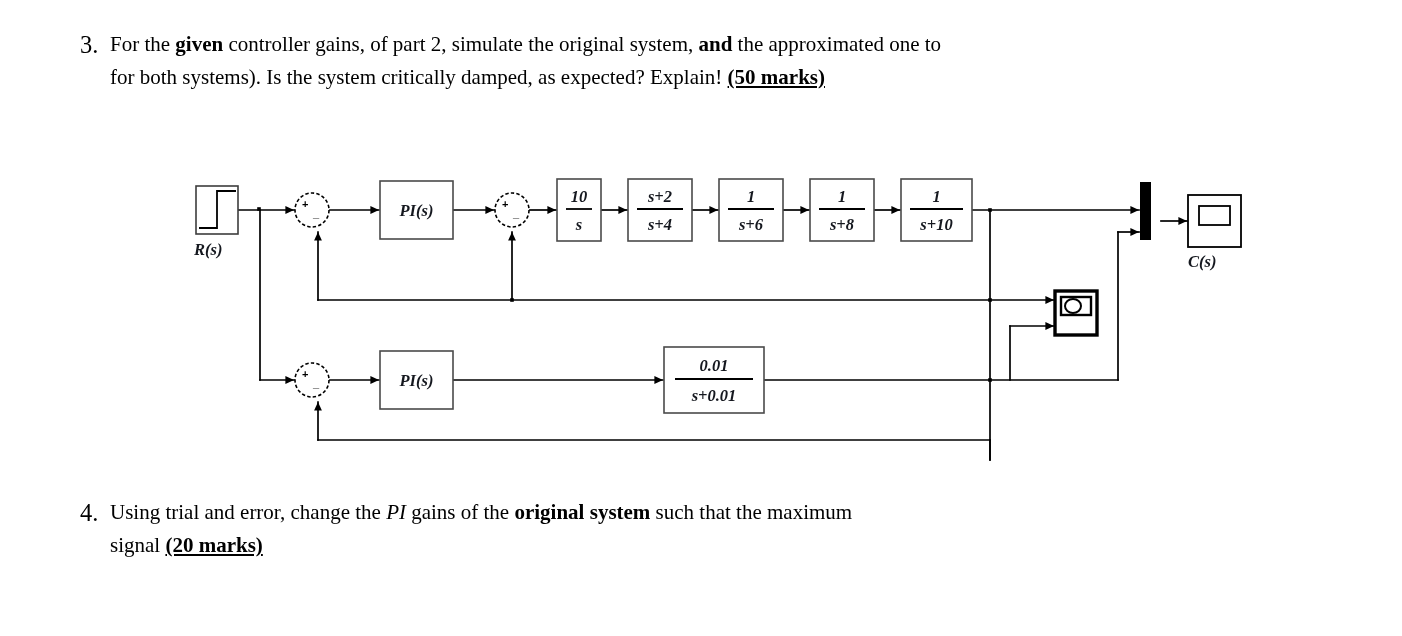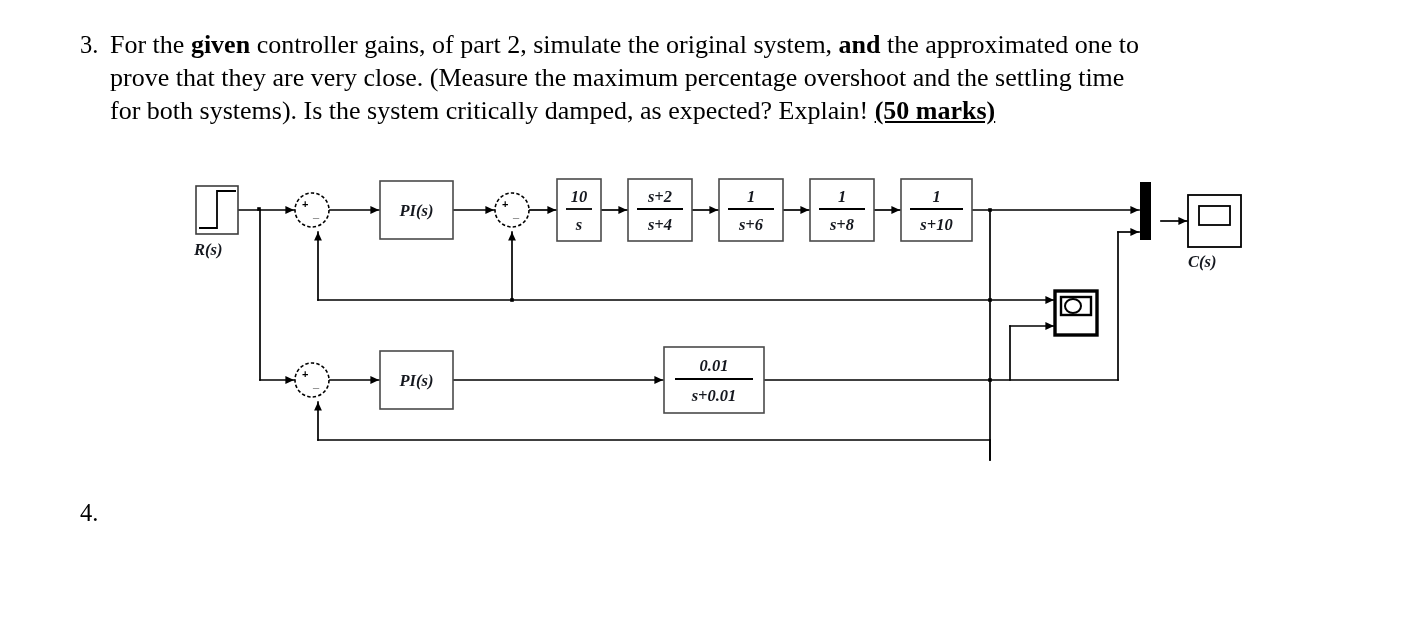--- a/index.html
+++ b/index.html
@@ -25,21 +25,21 @@
   .q-number {
     width: 48px;
     flex: 0 0 48px;
     font-size: 24.5px;
     line-height: 33px;
     text-align: left;
     padding-left: 18px;
     box-sizing: border-box;
   }
   .q-body {
-    font-size: 26px;
+    font-size: 21px;
     line-height: 33px;
     text-align: left;
   }
   .q-body .ln { display: block; white-space: nowrap; }
 
   b.bold { font-weight: bold; }
   i.ital { font-style: italic; }
   u.marks {
     font-weight: bold;
     text-decoration: underline;
@@ -79,21 +79,20 @@
     fill: #000000;
   }
 </style>
 </head>
 <body>
 
 <div class="question" id="q3">
   <div class="q-number">3.</div>
   <div class="q-body">
     <span class="ln"><span>For the </span><b class="bold">given</b><span> controller gains, of part 2, simulate the original system, </span><b class="bold">and</b><span> the approximated one to</span></span>
-    <span class="ln">prove that they are very close. (Measure the maximum percentage overshoot and the settling time</span>
     <span class="ln"><span>for both systems). Is the system critically damped, as expected? Explain! </span><u class="marks">(50 marks)</u></span>
   </div>
 </div>
 
 <div id="diagram">
 <svg width="1402" height="310" viewBox="0 0 1402 310" xmlns="http://www.w3.org/2000/svg">
   <defs>
     <marker id="arw" markerWidth="9" markerHeight="9" refX="8.6" refY="4.5" orient="auto" markerUnits="userSpaceOnUse">
       <path d="M0,0.6 L8.6,4.5 L0,8.4 Z" fill="#000000"></path>
     </marker>
@@ -247,14 +246,16 @@
     <line x1="675" y1="219" x2="753" y2="219" stroke="#000000" stroke-width="1.8"></line>
     <text class="blk-text" x="714" y="241" text-anchor="middle">s+0.01</text>
   </g>
 
 </svg>
 </div>
 
 <div class="question" id="q4">
   <div class="q-number">4.</div>
   <div class="q-body">
+    <span class="ln"><span>Using trial and error, change the </span><i class="ital">PI</i><span> gains of the </span><b class="bold">original system</b><span> such that the maximum</span></span>
+    <span class="ln"><span>signal </span><u class="marks">(20 marks)</u></span>
   </div>
 </div>
 
 </body></html>

